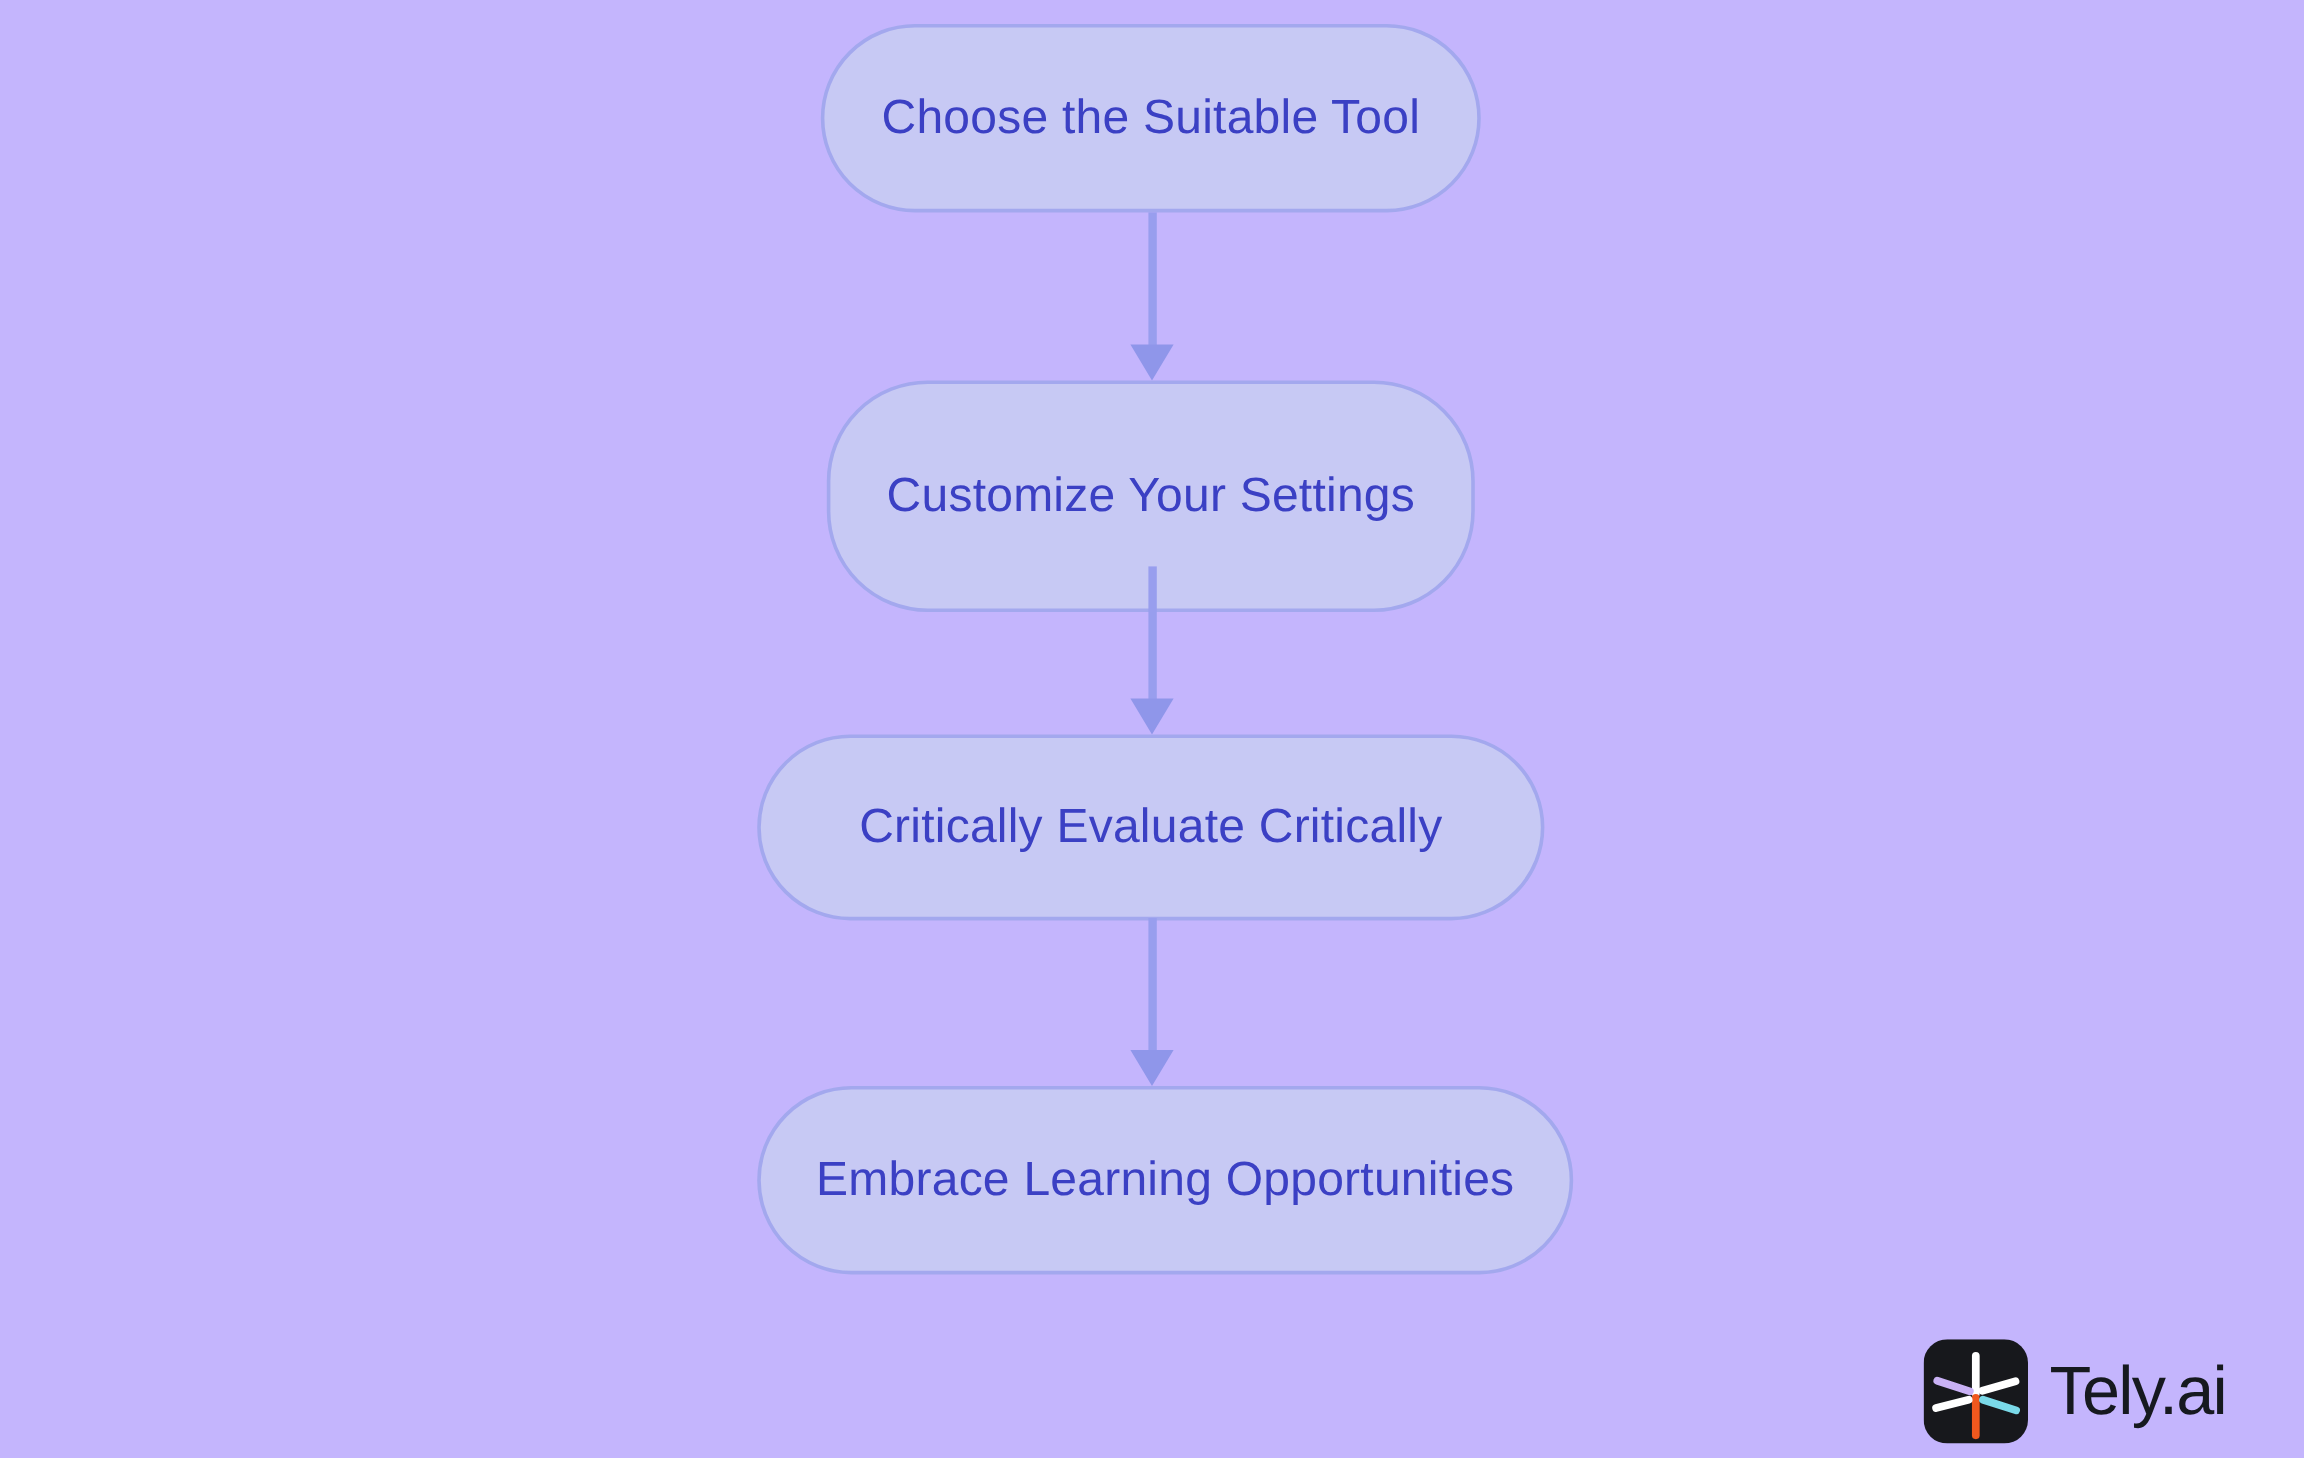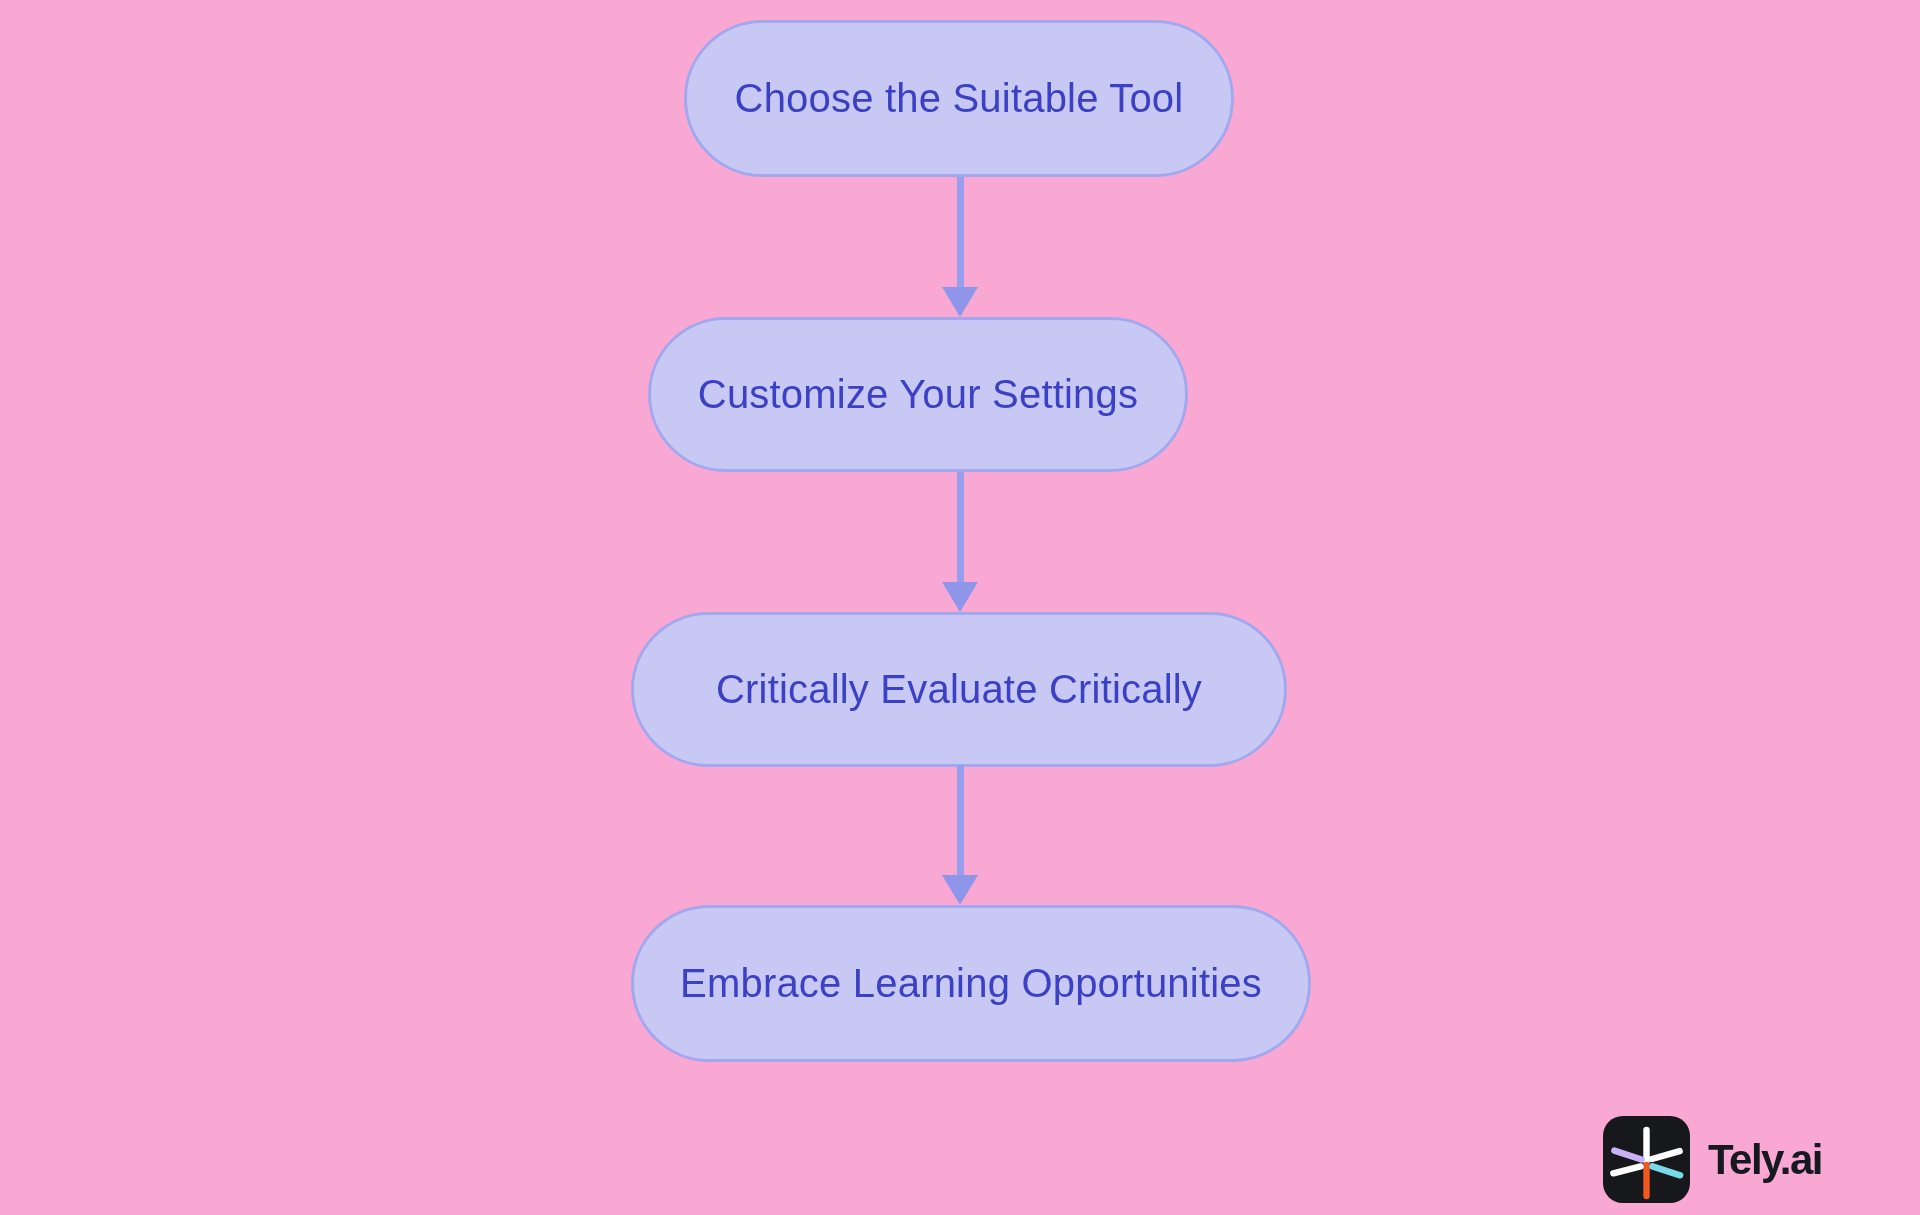--- a/index.html
+++ b/index.html
@@ -5,21 +5,21 @@
   html, body {
     margin: 0;
     padding: 0;
     background: #ffffff;
     font-family: "Liberation Sans", sans-serif;
   }
   .canvas {
     position: relative;
     width: 1920px;
     height: 1215px;
-    background: #f9a8d4;
+    background: #c4b5fd;
     overflow: hidden;
   }
   
   .node {
     position: absolute;
     box-sizing: border-box;
     background: #c7c9f4;
     border: 3px solid #a3a8ee;
     border-radius: 84px;
     display: flex;
@@ -27,21 +27,21 @@
     justify-content: center;
   }
   .node .label {
     color: #3b40c4;
     font-size: 40px;
     font-weight: 400;
     letter-spacing: 0.2px;
     white-space: nowrap;
   }
   .n1 { left: 684px; top: 20px;  width: 550px; height: 157px; }
-  .n2 { left: 648px; top: 317px; width: 540px; height: 155px; justify-content: center; }
+  .n2 { left: 689px; top: 317px; width: 540px; height: 193px; justify-content: center; }
   .n3 { left: 631px; top: 612px; width: 656px; height: 155px; }
   .n4 { left: 631px; top: 905px; width: 680px; height: 157px; }
 
   
   .arrow {
     position: absolute;
     width: 36px;
   }
   .a1 { left: 942px; top: 177px; height: 140px; }
   .a2 { left: 942px; top: 472px; height: 140px; }
@@ -74,22 +74,22 @@
     align-items: center;
     gap: 18px;
   }
   .logo-icon svg {
     display: block;
     width: 87px;
     height: 87px;
   }
   .logo-text {
     color: #16191f;
-    font-size: 42px;
-    font-weight: 700;
+    font-size: 57px;
+    font-weight: 400;
     letter-spacing: -1.5px;
     line-height: 87px;
   }
 </style>
 </head>
 <body>
 
 <div class="canvas">
 
   <div class="node n1">

